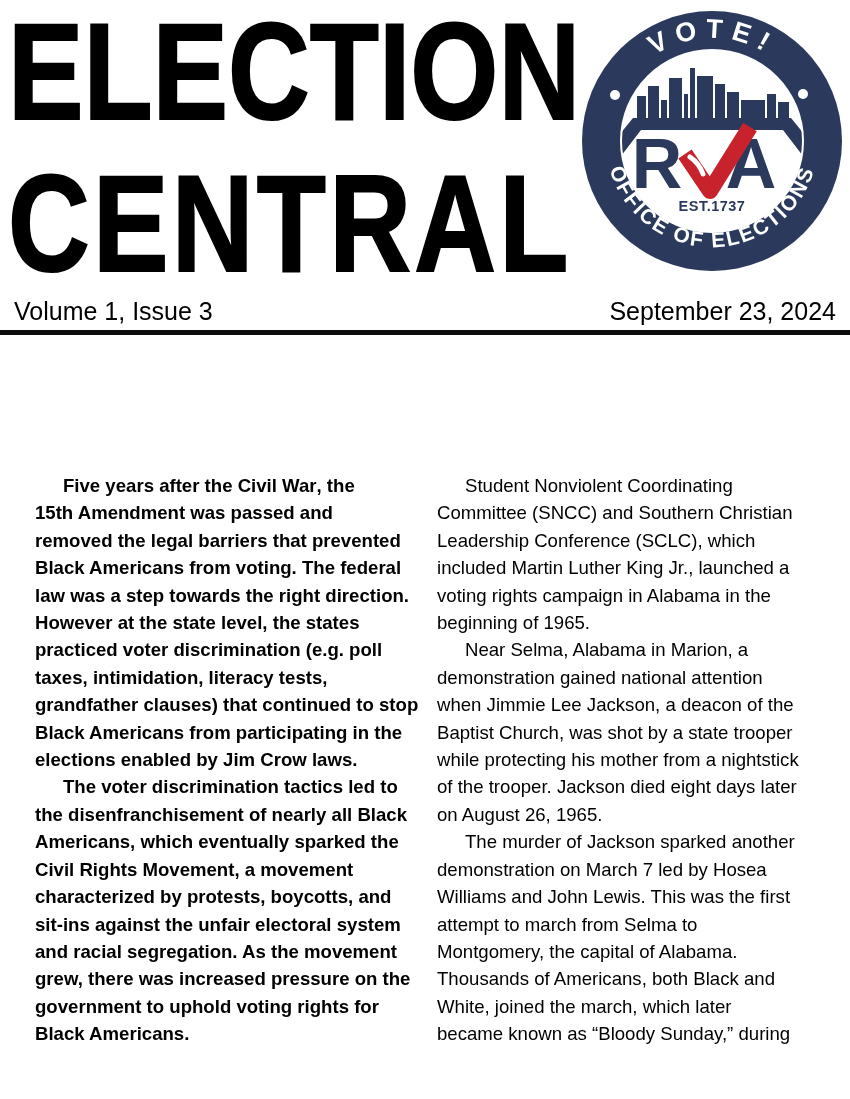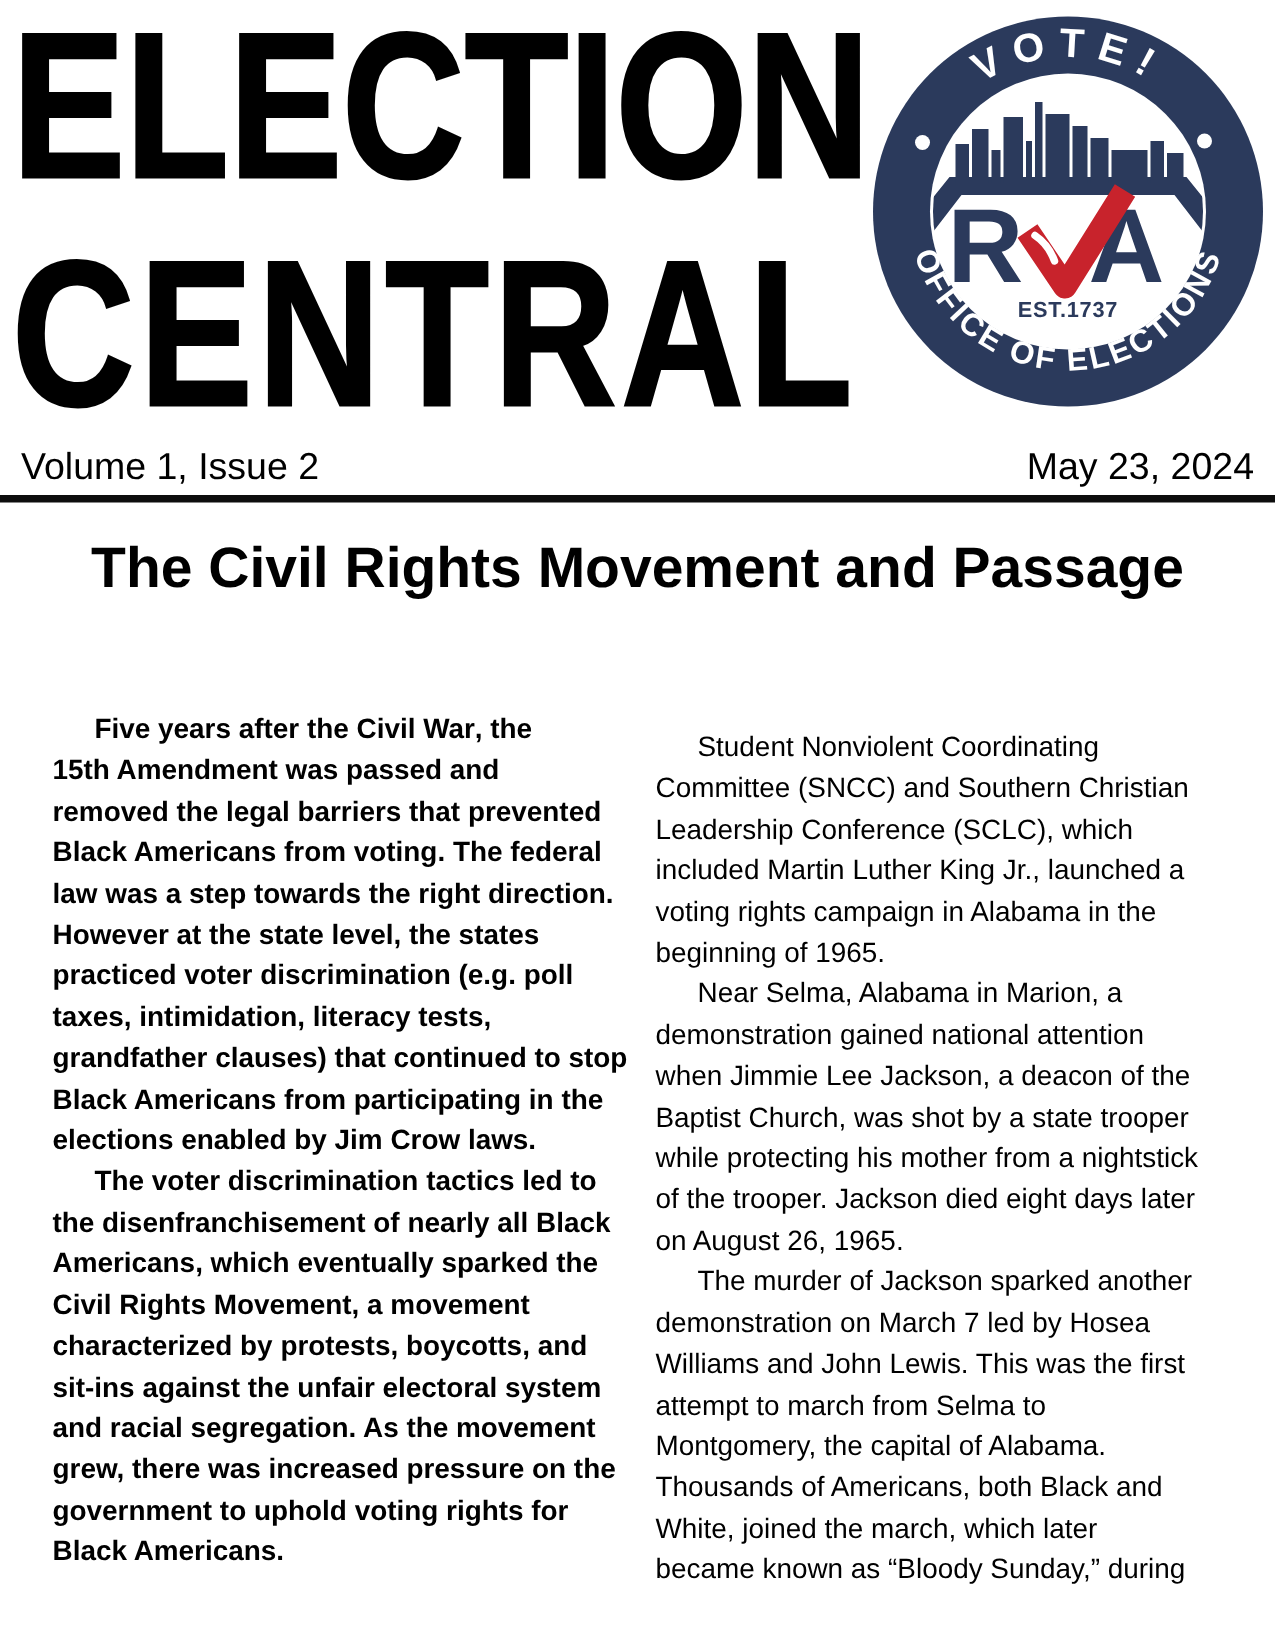--- a/index.html
+++ b/index.html
@@ -23,21 +23,21 @@
              padding:0 14px 0 14px;}
   .rule{position:absolute;left:0;top:330px;width:850px;height:5px;background:#0d0d0d;}
 
   
   .title{position:absolute;left:0;top:351px;width:850px;text-align:center;
          font-size:38px;font-weight:bold;line-height:57px;}
 
   
   .col{position:absolute;top:472px;font-size:18.6px;line-height:27.4px;}
   .col-left{left:35px;width:392px;font-weight:bold;}
-  .col-right{left:437px;width:400px;margin-top:12px;}
+  .col-right{left:437px;width:400px;}
   .bp{margin:0;white-space:pre;text-indent:28px;}
 </style>
 </head>
 <body>
 
 <div class="page">
 
   <div class="m-line m-line1">ELECTION</div>
   <div class="m-line m-line2">CENTRAL</div>
 
@@ -79,27 +79,26 @@
     </g>
 
     <text x="76" y="178" text-anchor="middle" font-family="DejaVu Serif, serif" font-weight="bold" font-size="70" fill="#2b3a5c">R</text>
     <text x="170" y="178" text-anchor="middle" font-family="DejaVu Serif, serif" font-weight="bold" font-size="70" fill="#2b3a5c">A</text>
     <path d="M 104 144 L 129 181 L 169 117" stroke="#c8232c" stroke-width="16" fill="none" stroke-linejoin="round"></path>
     <path d="M 109 147 Q 118 153 122 164" stroke="#ffffff" stroke-width="5" fill="none" stroke-linecap="round"></path>
     <text x="131" y="201" text-anchor="middle" font-size="14.5" font-weight="bold" letter-spacing="0.5" fill="#2b3a5c">EST.1737</text>
   </svg>
 
   <div class="issue-row">
-    <span>Volume 1, Issue 2</span>
-    <span>May 23, 2024</span>
+    <span>Volume 1, Issue 3</span>
+    <span>September 23, 2024</span>
   </div>
   <div class="rule"></div>
 
   <div class="title">
-    <div>The Civil Rights Movement and Passage</div>
   </div>
 
   <div class="col col-left">
     <p class="bp"><b>Five years after the Civil War</b><span>, the
 15th Amendment was passed and
 removed the legal barriers that prevented
 Black Americans from voting. The federal
 law was a step towards the right direction.
 However at the state level, the states
 practiced voter discrimination (e.g. poll

